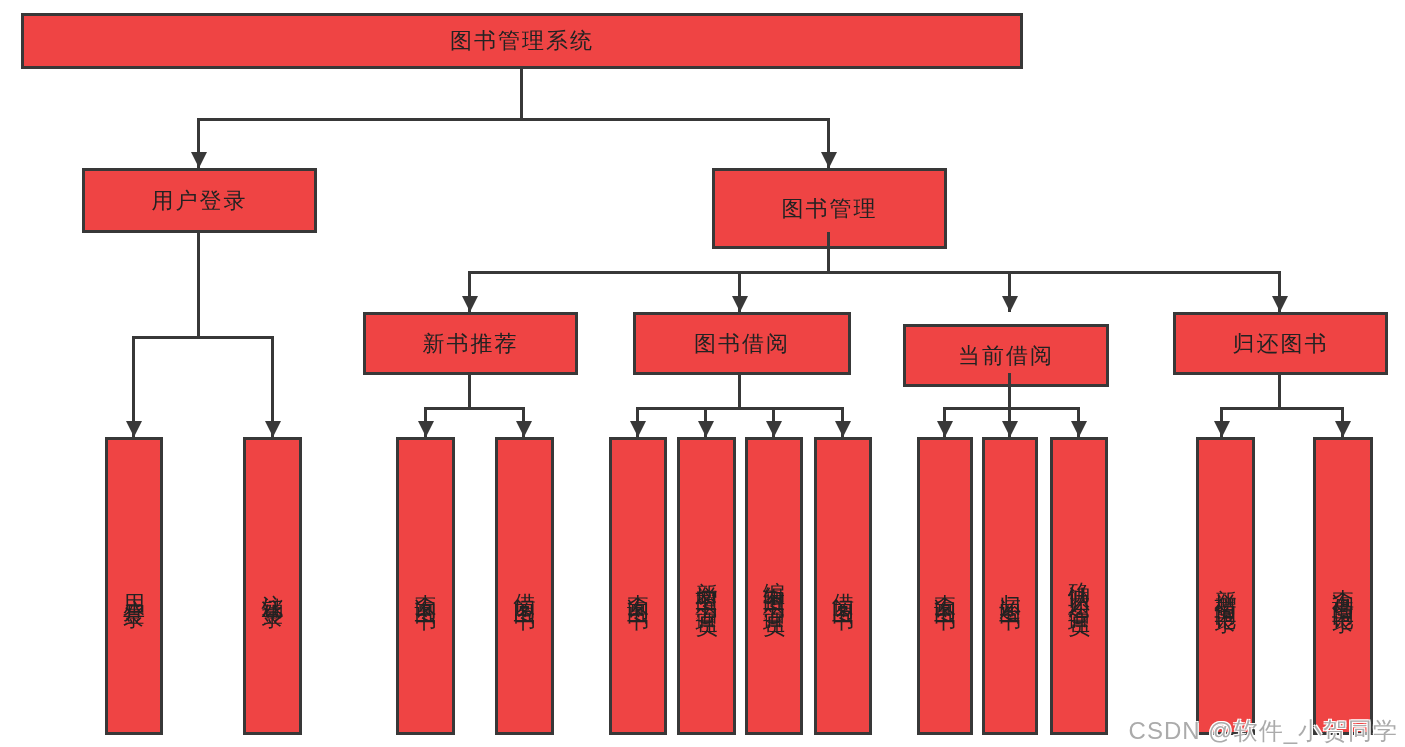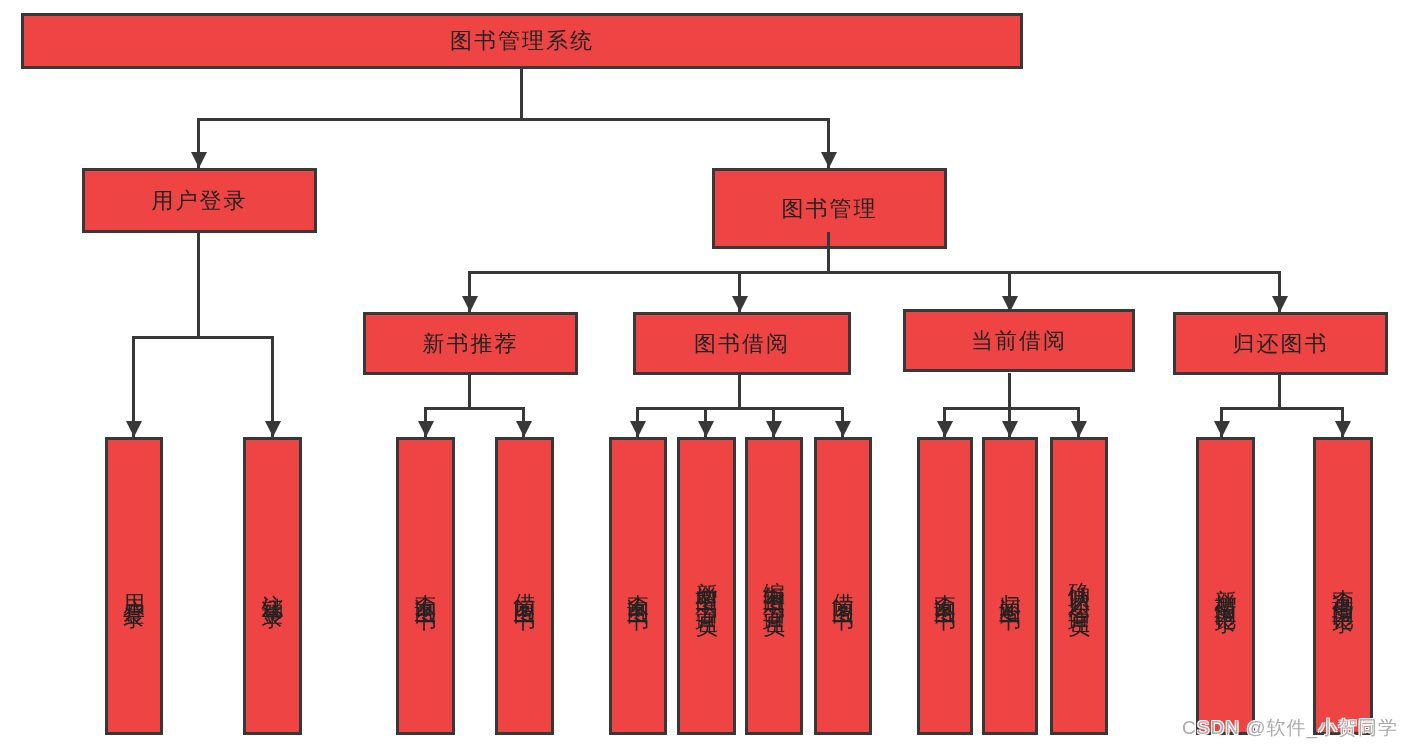--- a/index.html
+++ b/index.html
@@ -40,21 +40,21 @@
     position: absolute;
     width: 0; height: 0;
     border-left: 8px solid transparent;
     border-right: 8px solid transparent;
     border-top: 16px solid #383838;
   }
   .watermark {
     position: absolute;
     top: 715px;
     right: 7px;
-    font-size: 19px;
+    font-size: 24px;
     color: #ababab;
     letter-spacing: 1px;
     text-shadow: 1px 1px 0 #ffffff, -1px -1px 0 #ffffff, 1px -1px 0 #ffffff, -1px 1px 0 #ffffff;
     z-index: 10;
     white-space: nowrap;
     text-align: center;
   }
 </style>
 </head>
 <body>
@@ -96,21 +96,21 @@
   <div class="arrow" style="left:732px;top:296px"></div>
   <div class="arrow" style="left:1002px;top:296px"></div>
   <div class="arrow" style="left:1272px;top:296px"></div>
 
   <div class="node node-h" style="left:363px;top:312px;width:215px;height:63px">
     <span>新书推荐</span>
   </div>
   <div class="node node-h" style="left:633px;top:312px;width:218px;height:63px">
     <span>图书借阅</span>
   </div>
-  <div class="node node-h" style="left:903px;top:309px;width:232px;height:63px">
+  <div class="node node-h" style="left:903px;top:324px;width:206px;height:63px">
     <span>当前借阅</span>
   </div>
   <div class="node node-h" style="left:1173px;top:312px;width:215px;height:63px">
     <span>归还图书</span>
   </div>
 
   <div class="vline" style="left:468px;top:373px;height:36px"></div>
   <div class="hline" style="left:424px;top:407px;width:101px"></div>
   <div class="vline" style="left:424px;top:407px;height:30px"></div>
   <div class="vline" style="left:522px;top:407px;height:30px"></div>

